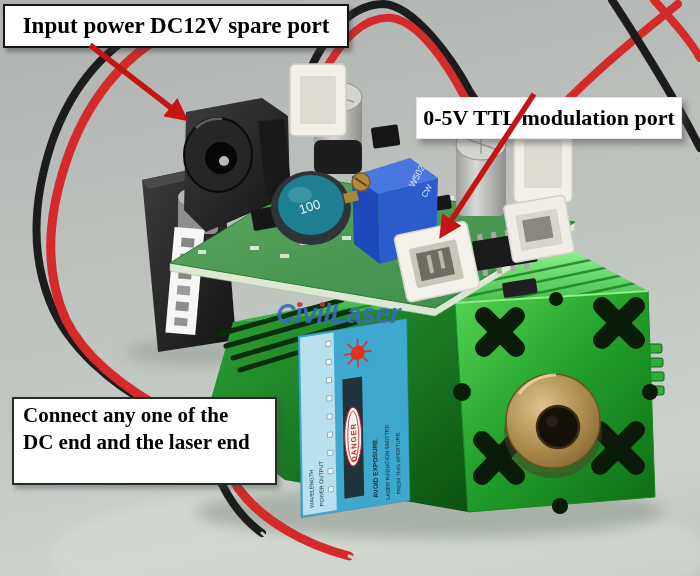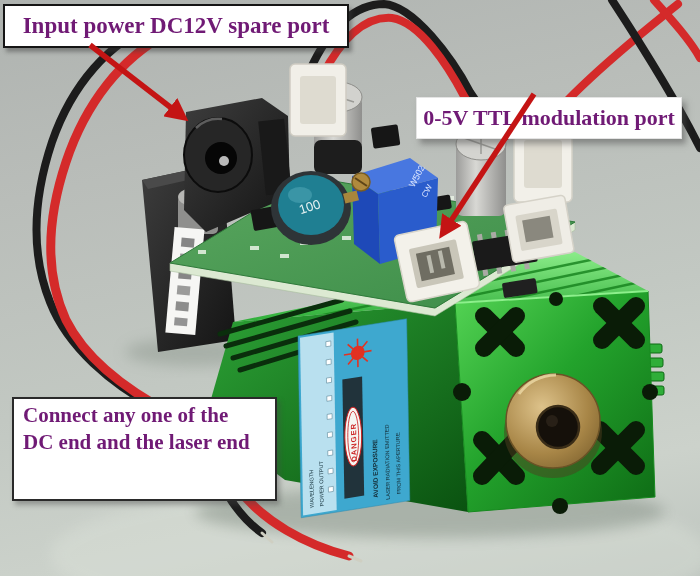--- a/index.html
+++ b/index.html
@@ -4,35 +4,35 @@
 <style>
   html,body{margin:0;padding:0;background:#888;}
   .stage{
     position:relative;width:700px;height:576px;overflow:hidden;
     background:linear-gradient(168deg,#afb3b0 0%,#b9bdb9 28%,#c2c8c2 58%,#ccd2cb 82%,#bec5bf 100%);
     font-family:"Liberation Serif","DejaVu Serif",serif;
   }
   .photo-svg,.arrow-svg{position:absolute;left:0;top:0;width:700px;height:576px;}
   .arrow-svg{pointer-events:none;}
   .callout{
-    position:absolute;background:#ffffff;color:#701a75;
+    position:absolute;background:#ffffff;color:#000000;
     font-weight:bold;text-align:center;
     font-family:"Liberation Serif","DejaVu Serif",serif;
   }
   .callout.box1{
     left:3px;top:4px;width:342px;height:40px;line-height:40px;font-size:23px;
     border:2px solid #151515;box-shadow:3px 4px 4px rgba(60,60,60,.45);
   }
   .callout.box2{
     left:416px;top:53px;width:264px;height:40px;line-height:40px;font-size:22px;
     border:1px solid #e4e4e4;box-shadow:4px 5px 6px rgba(80,80,80,.5);margin-top:44px;
   }
   .callout.box3{
     left:12px;top:397px;width:252px;height:81px;font-size:21px;line-height:27px;
-    text-align:left;padding:3px 0 16px 9px;box-sizing:content-box;
+    text-align:left;padding:3px 0 0 9px;box-sizing:content-box;
     border:2px solid #2a2a2a;box-shadow:3px 4px 5px rgba(70,70,70,.4);
   }
   .watermark{
     position:absolute;left:276px;top:299px;
     font-family:"Liberation Sans","DejaVu Sans",sans-serif;
     font-style:italic;font-weight:bold;font-size:27px;letter-spacing:-.5px;
     color:#3a6ab8;opacity:.9;
   }
   .wm-dot{position:absolute;width:5px;height:5px;border-radius:50%;background:#d03028;}
   .wm-dot.d1{left:21px;top:3px}
@@ -310,20 +310,25 @@
     <span>Input power DC12V spare port</span>
   </div>
   <div class="callout box2">
     <span>0-5V TTL modulation port</span>
   </div>
   <div class="callout box3">
     <div>Connect any one of the</div>
     <div>DC end and the laser end</div>
   </div>
 
+  <div class="watermark">
+    <span>CivilLaser</span>
+    <span class="wm-dot d1"></span>
+    <span class="wm-dot d2"></span>
+  </div>
 
   <svg class="arrow-svg" viewBox="0 0 700 576">
     <defs>
       <marker id="arrowHead" viewBox="0 0 10 10" refX="7" refY="5" markerWidth="4.2" markerHeight="4.2" orient="auto">
         <path d="M0,0 L10,5 L0,10 Z" fill="#c41414"></path>
       </marker>
     </defs>
     <line x1="90" y1="45" x2="183" y2="117" stroke="#c41414" stroke-width="5.5" marker-end="url(#arrowHead)"></line>
     <line x1="534" y1="94" x2="443" y2="233" stroke="#c41414" stroke-width="5.5" marker-end="url(#arrowHead)"></line>
   </svg>

